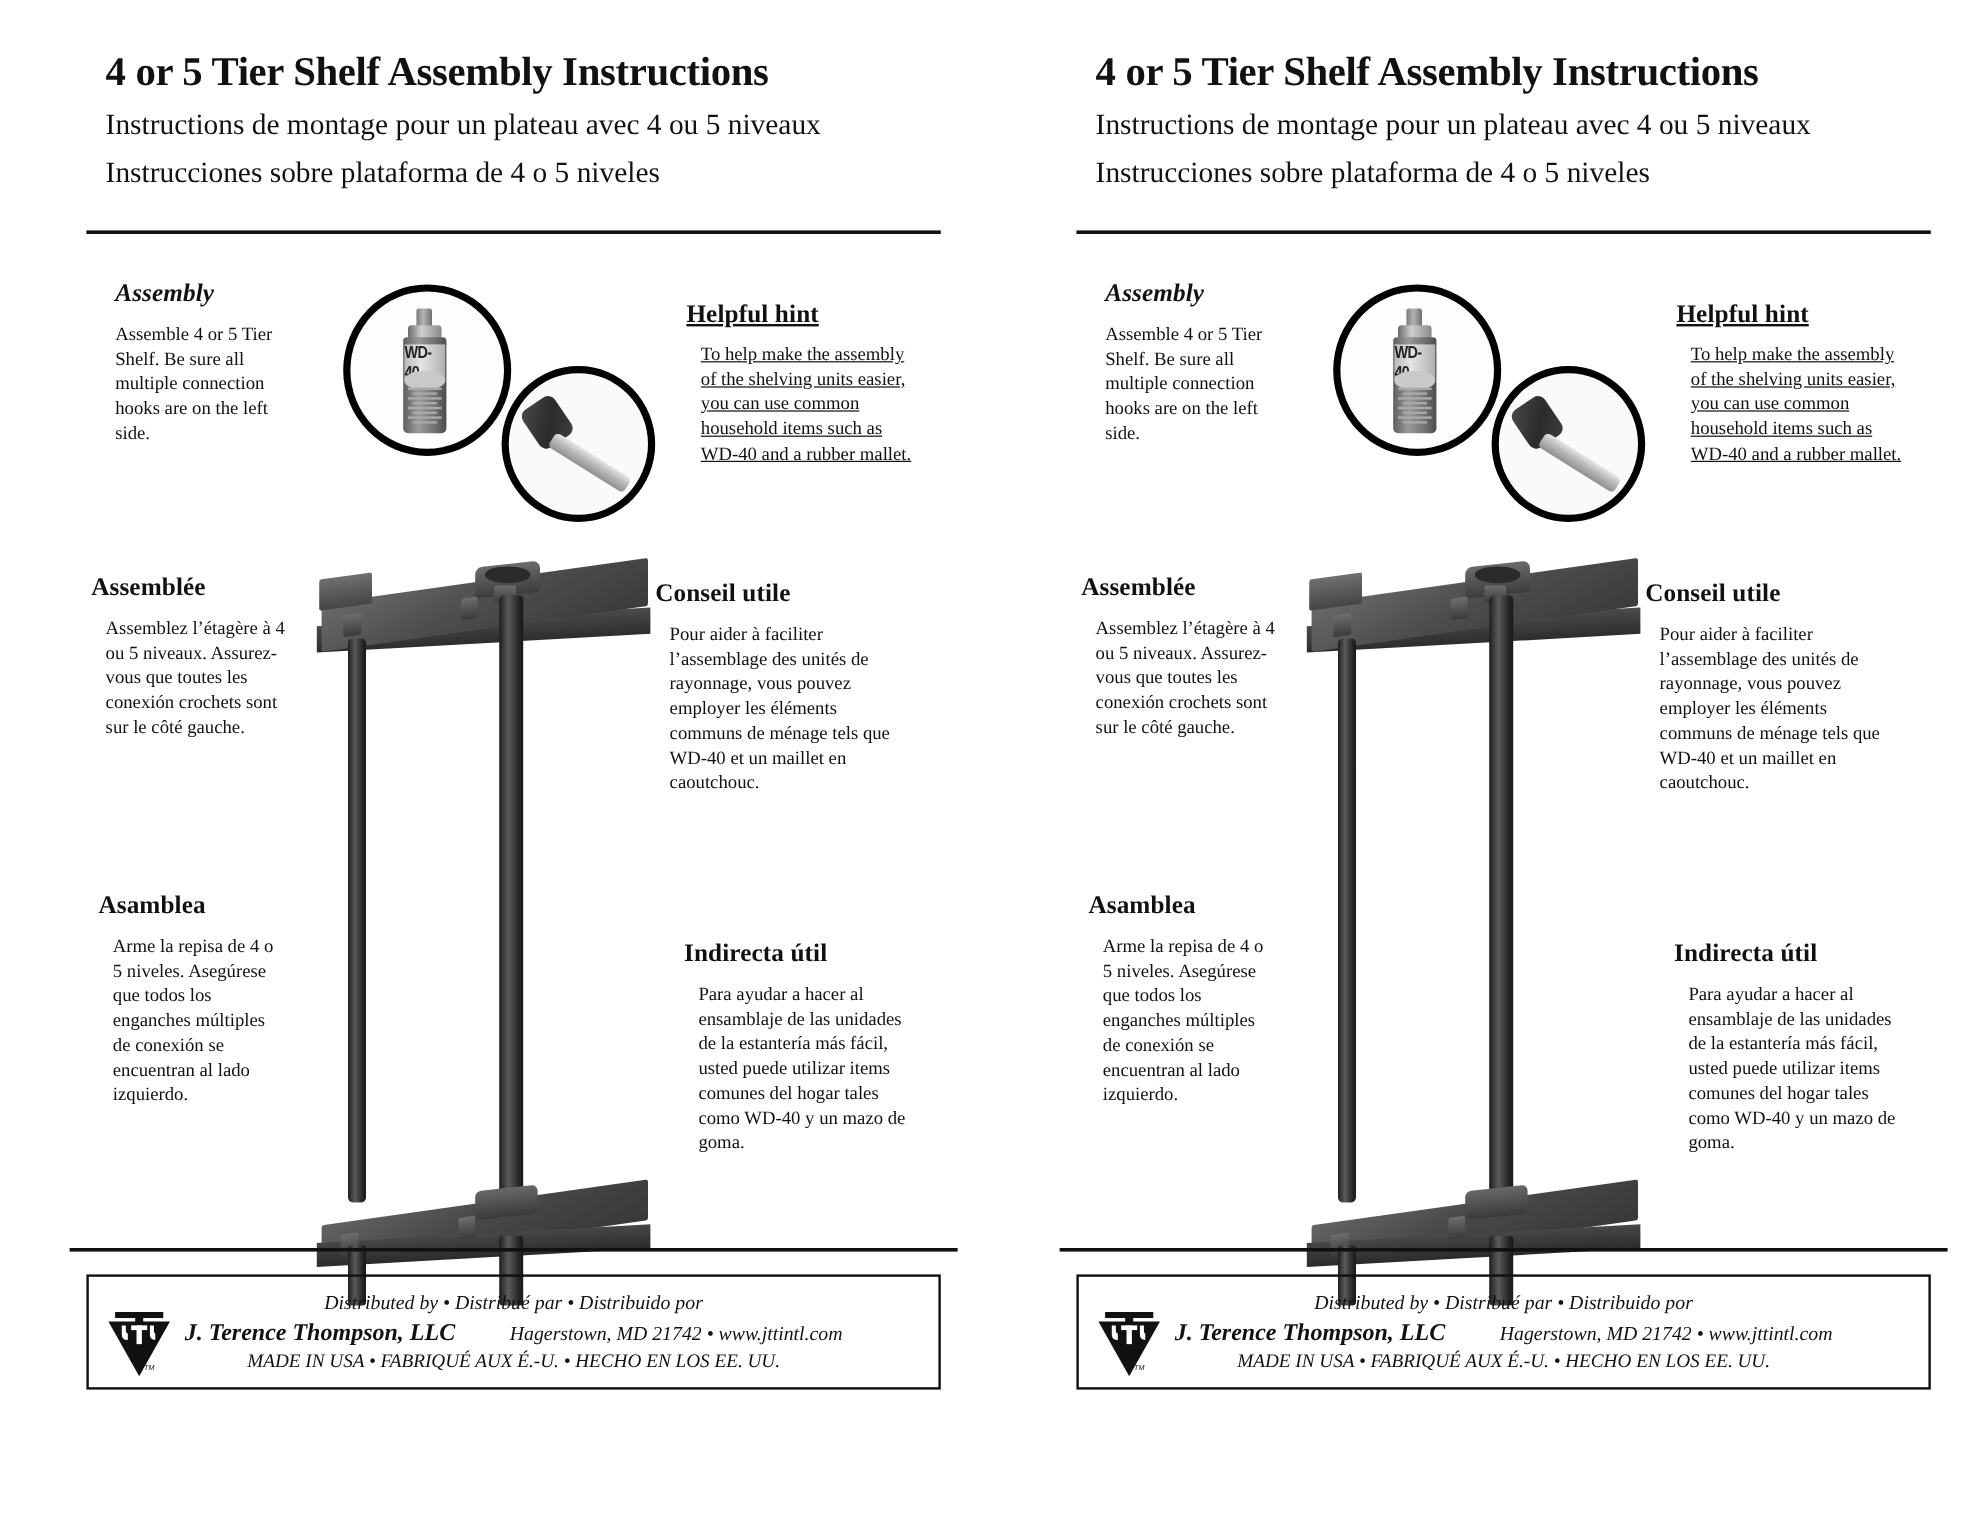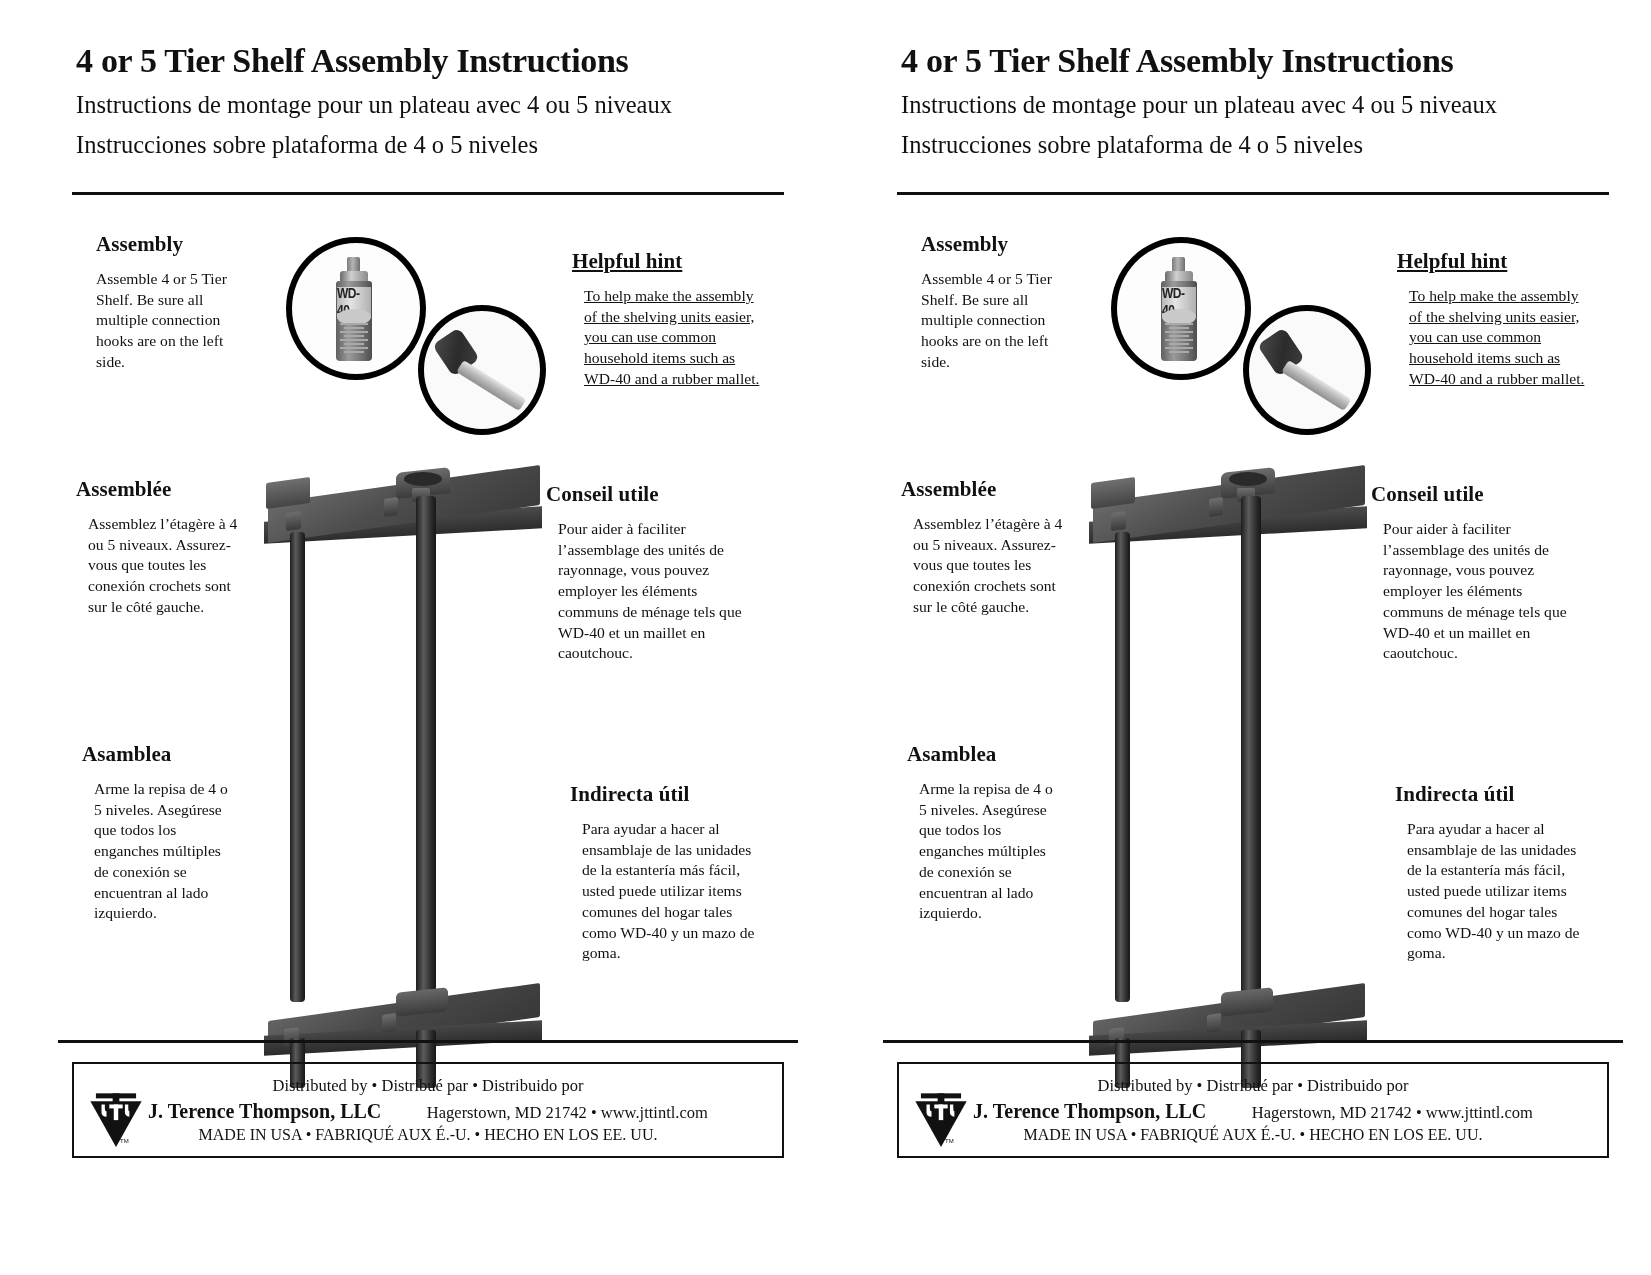--- a/index.html
+++ b/index.html
@@ -30,21 +30,21 @@
   }
   .panel-inner {
     position: relative;
     width: 100%;
     height: 100%;
   }
 
   
   .header {
     position: absolute;
-    left: 76px;
+    left: 88px;
     top: 42px;
     width: 712px;
   }
   .title-en {
     font-size: 34px;
     font-weight: bold;
     letter-spacing: -0.3px;
     line-height: 1.12;
     white-space: nowrap;
     font-family: "Liberation Serif", "DejaVu Serif", serif;
@@ -77,21 +77,21 @@
     letter-spacing: 0.1px;
   }
   .blk p {
     margin: 12px;
     font-size: 15.6px;
     line-height: 1.33;
   }
 
   
   .lc-assembly   { left: 84px;  top: 232px; width: 176px; }
-  .lc-assembly h3 { margin-left: 12px; }
+  .lc-assembly h3 { margin-left: 12px; font-style: italic; }
   .lc-assemblee  { left: 76px;  top: 477px; width: 182px; }
   .lc-asamblea   { left: 82px;  top: 742px; width: 160px; }
 
   
   .rc-hint       { left: 572px; top: 249px; width: 206px; text-decoration: underline; }
   .rc-conseil    { left: 546px; top: 482px; width: 212px; }
   .rc-indirecta  { left: 570px; top: 782px; width: 206px; }
 
   
   .circle-wd40 {
@@ -280,20 +280,21 @@
     top: 1062px;
     width: 712px;
     height: 96px;
     border: 2px solid #111111;
     box-sizing: border-box;
   }
   .footer-content {
     position: relative;
     width: 100%;
     height: 100%;
+    font-style: italic;
   }
   .footer-line1 {
     position: absolute;
     top: 12px;
     left: 0; right: 0;
     text-align: center;
     font-size: 16.5px;
   }
   .footer-line2 {
     position: absolute;

